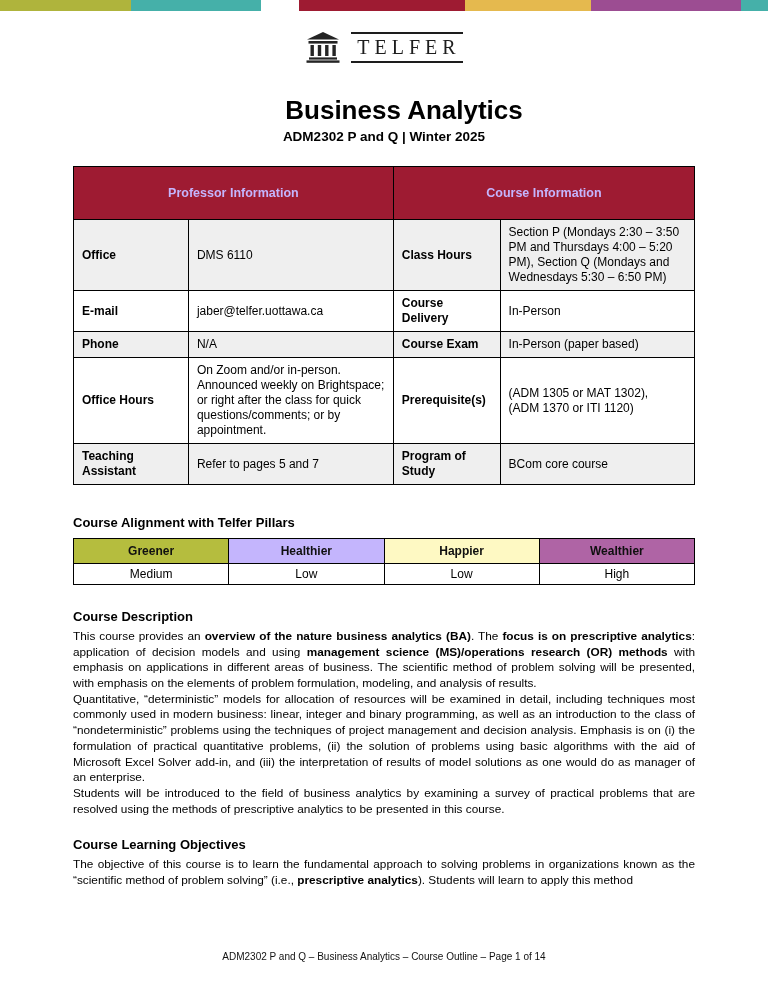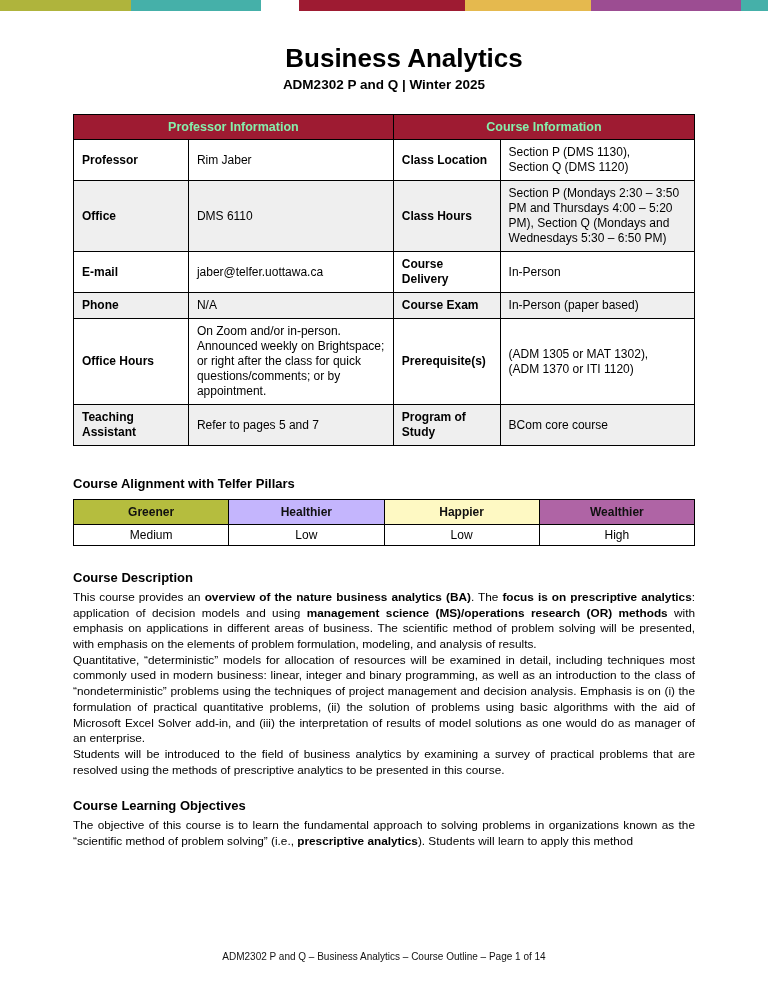--- a/index.html
+++ b/index.html
@@ -23,22 +23,22 @@
 
   .title { text-align: center; font-size: 26px; font-weight: bold; margin-top: 32px; margin-left: 40px; }
   .subtitle { text-align: center; font-size: 13.5px; font-weight: bold; margin-top: 3px; }
 
   .content { padding: 0 73px; }
 
   table { border-collapse: collapse; width: 100%; }
   .info-table { margin-top: 22px; font-size: 12px; }
   .info-table th, .info-table td { border: 1px solid #000; }
   .info-table th.group {
-    background: #9E1B32; color: #86efac; text-align: center;
-    font-size: 12.5px; font-weight: bold; padding: 5px 4px;
+    background: #9E1B32; color: #c4b5fd; text-align: center;
+    font-size: 12.5px; font-weight: bold; padding: 19px 4px;
   }
   .info-table td { padding: 5px 8px; vertical-align: middle; line-height: 1.25; }
   .info-table td.label { font-weight: bold; }
   .info-table td.value { white-space: pre-line; }
   .info-table tr.shaded td { background: #EFEFEF; }
 
   .section-heading { font-size: 13px; font-weight: bold; }
   .heading-pillars { margin-top: 30px; }
   .pillars-table { margin-top: 8px; font-size: 12px; text-align: center; }
   .pillars-table th, .pillars-table td { border: 1px solid #000; }
@@ -64,47 +64,53 @@
   <div class="stripes">
       <div style="width: 17%; background: rgb(175, 180, 60);"></div>
       <div style="width: 17%; background: rgb(69, 176, 169);"></div>
       <div style="width: 5%; background: rgb(255, 255, 255);"></div>
       <div style="width: 21.5%; background: rgb(158, 27, 50);"></div>
       <div style="width: 16.5%; background: rgb(229, 185, 78);"></div>
       <div style="width: 19.5%; background: rgb(156, 77, 146);"></div>
       <div style="width: 3.5%; background: rgb(69, 176, 169);"></div>
     </div>
 
+  <div class="logo">
+    <svg width="36" height="32" viewBox="0 0 36 32" aria-hidden="true">
+      <polygon points="18,1 34,8.5 2,8.5" fill="#242424"></polygon>
+      <rect x="3.5" y="10" width="29" height="2.6" fill="#242424"></rect>
+      <rect x="5.5" y="14" width="3.4" height="11" fill="#242424"></rect>
+      <rect x="12.8" y="14" width="3.4" height="11" fill="#242424"></rect>
+      <rect x="20.1" y="14" width="3.4" height="11" fill="#242424"></rect>
+      <rect x="27.4" y="14" width="3.4" height="11" fill="#242424"></rect>
+      <rect x="4" y="26.4" width="28" height="2.2" fill="#242424"></rect>
+      <rect x="1.5" y="29.4" width="33" height="2.4" fill="#242424"></rect>
+    </svg>
+    <span class="logo-text">TELFER</span>
+  </div>
 
   <div class="title">Business Analytics</div>
   <div class="subtitle">ADM2302 P and Q | Winter 2025</div>
 
   <div class="content">
 
     <table class="info-table">
       <colgroup>
         <col style="width:18.5%">
           <col style="width:33%">
           <col style="width:17.2%">
           <col style="width:31.3%">
       </colgroup>
       <thead>
         <tr>
           <th class="group" colspan="2">Professor Information</th>
           <th class="group" colspan="2">Course Information</th>
         </tr>
       </thead>
       <tbody>
-          <tr>
-            <td class="label">Professor</td>
-            <td class="value">Rim Jaber</td>
-            <td class="label">Class Location</td>
-            <td class="value">Section P (DMS 1130),
-Section Q (DMS 1120)</td>
-          </tr>
           <tr class="shaded">
             <td class="label">Office</td>
             <td class="value">DMS 6110</td>
             <td class="label">Class Hours</td>
             <td class="value">Section P (Mondays 2:30 – 3:50 PM and Thursdays 4:00 – 5:20 PM), Section Q (Mondays and Wednesdays 5:30 – 6:50 PM)</td>
           </tr>
           <tr>
             <td class="label">E-mail</td>
             <td class="value">jaber@telfer.uottawa.ca</td>
             <td class="label">Course Delivery</td>

